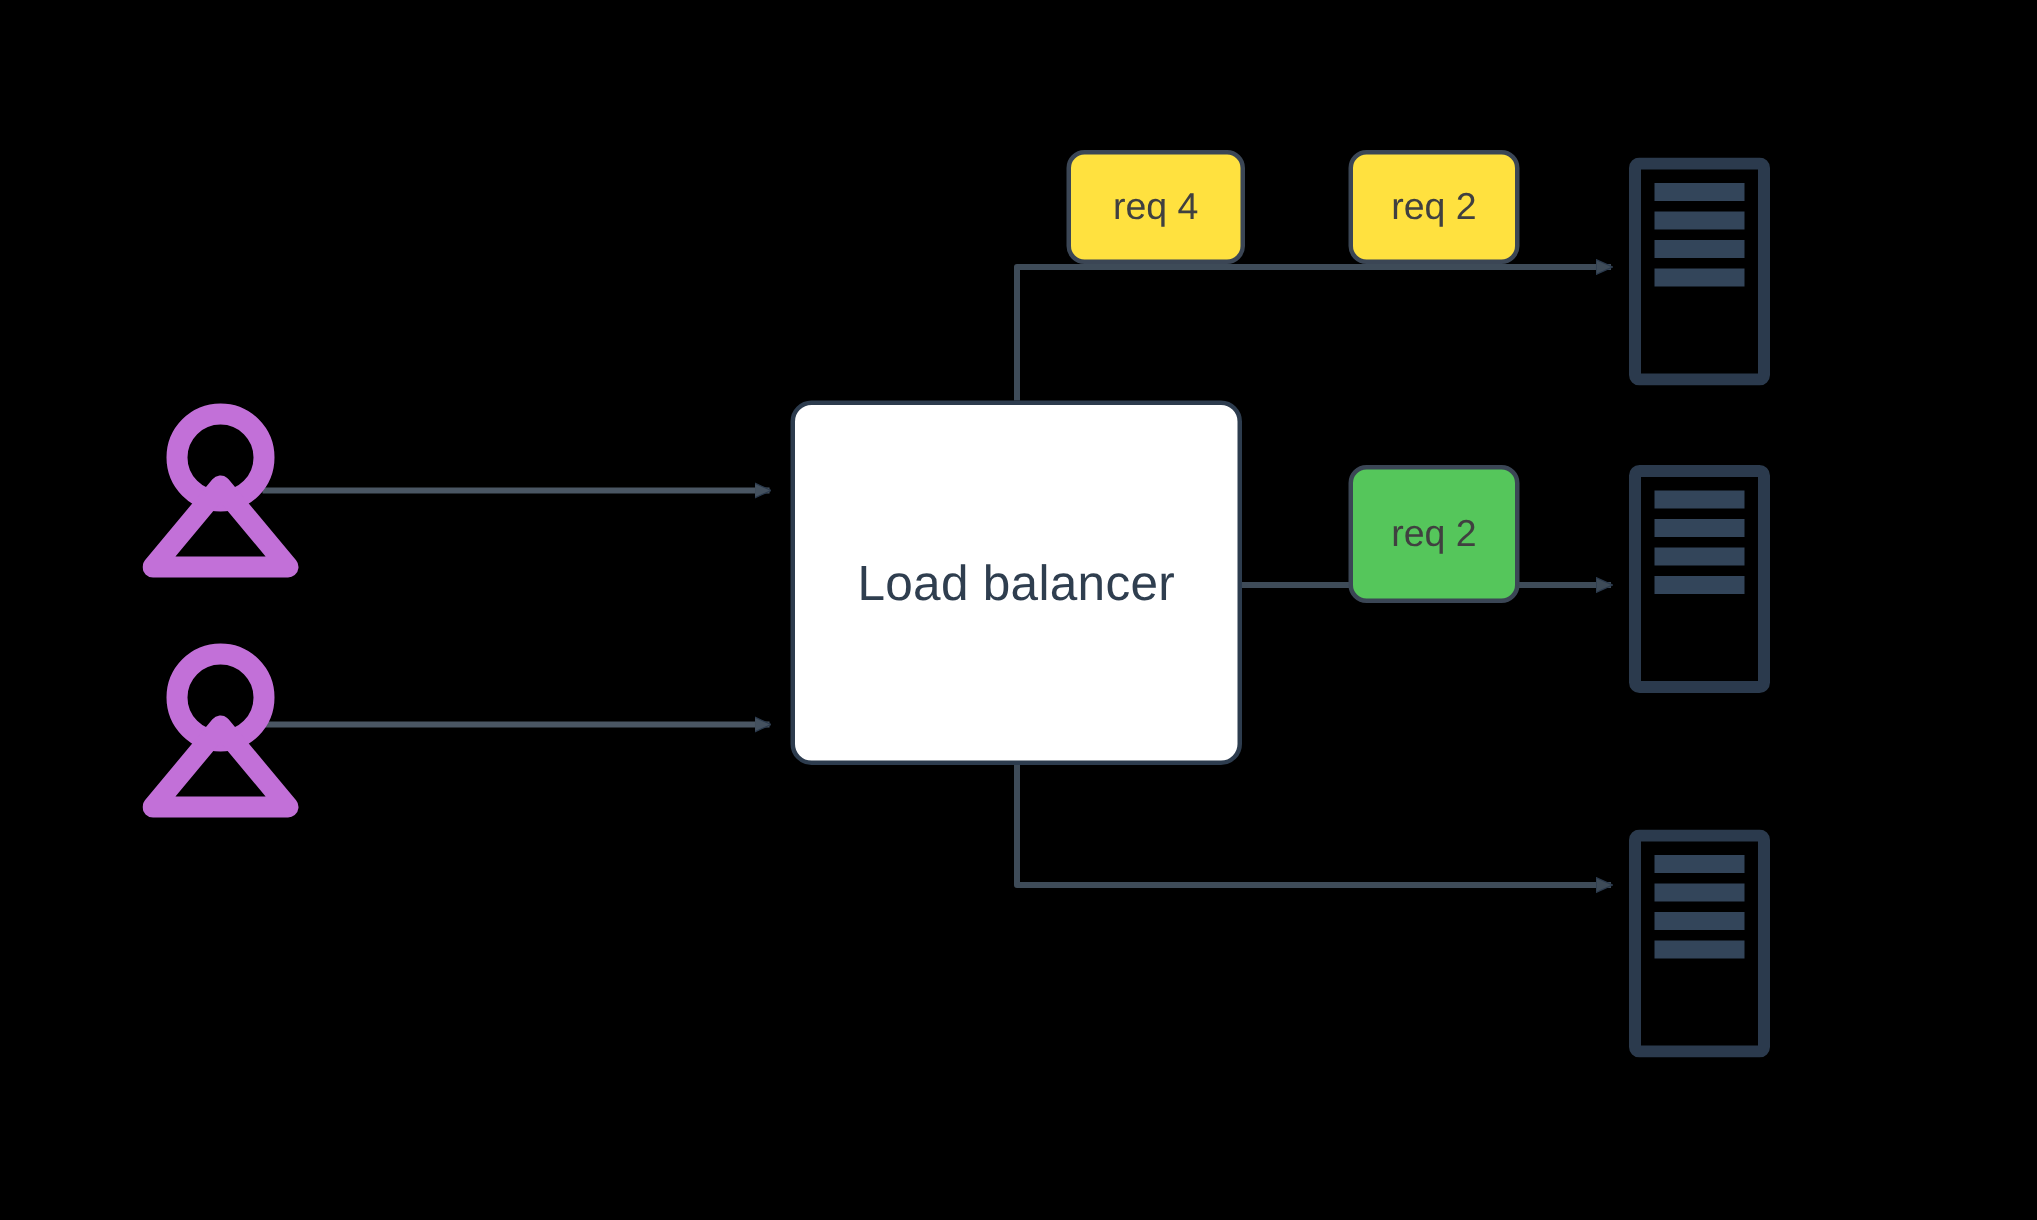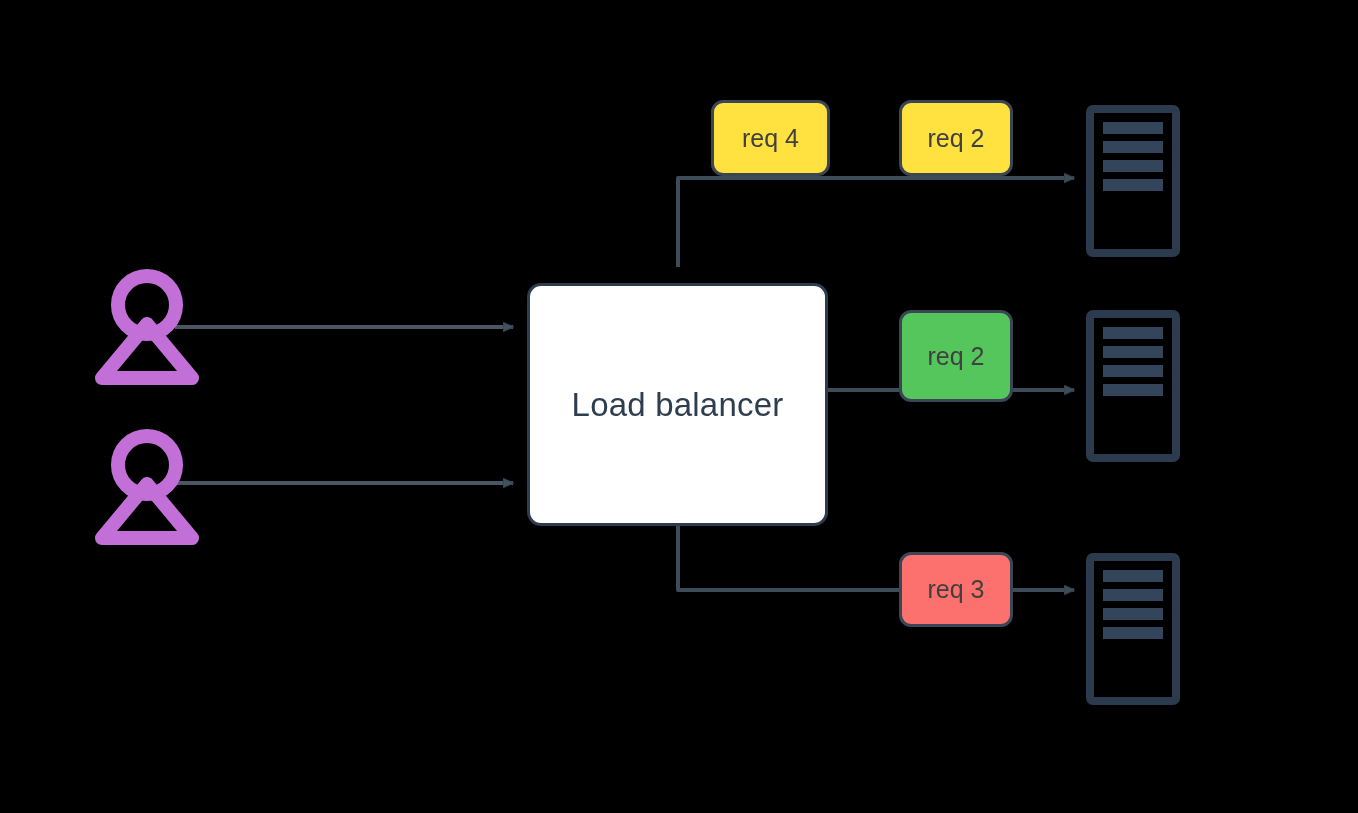--- a/index.html
+++ b/index.html
@@ -33,21 +33,20 @@
     left: 527px;
     top: 267px;
     width: 301px;
     height: 243px;
     background: #ffffff;
     border: 3px solid #2d3c4e;
     border-radius: 14px;
     color: #2f3e4f;
     font-size: 33px;
     letter-spacing: 0.2px;
-    margin-top: 16px;
   }
   .req-box {
     border: 3px solid #3b4655;
     border-radius: 12px;
     color: #404040;
     font-size: 25px;
   }
   .req-4 { left: 711px; top: 100px; width: 119px; height: 76px; background: #ffe13f; }
   .req-1 { left: 899px; top: 100px; width: 114px; height: 76px; background: #ffe13f; }
   .req-2 { left: 899px; top: 310px; width: 114px; height: 92px; background: #55c65b; }
@@ -111,23 +110,20 @@
   </div>
 
   <div class="node req-box req-1">
     <span>req 2</span>
   </div>
 
   <div class="node req-box req-2">
     <span>req 2</span>
   </div>
 
-  <div class="node req-box req-3">
-    <span>req 3</span>
-  </div>
 
   <svg class="server-icon" style="left:1086px; top:105px; width:94px; height:152px;" viewBox="0 0 94 152" xmlns="http://www.w3.org/2000/svg">
     <rect x="4" y="4" width="86" height="144" rx="3" ry="3" fill="none" stroke="#2b3a4d" stroke-width="8"></rect>
     <rect x="17" y="17" width="60" height="12" fill="#33455a"></rect>
     <rect x="17" y="36" width="60" height="12" fill="#33455a"></rect>
     <rect x="17" y="55" width="60" height="12" fill="#33455a"></rect>
     <rect x="17" y="74" width="60" height="12" fill="#33455a"></rect>
   </svg>
 
   <svg class="server-icon" style="left:1086px; top:310px; width:94px; height:152px;" viewBox="0 0 94 152" xmlns="http://www.w3.org/2000/svg">

